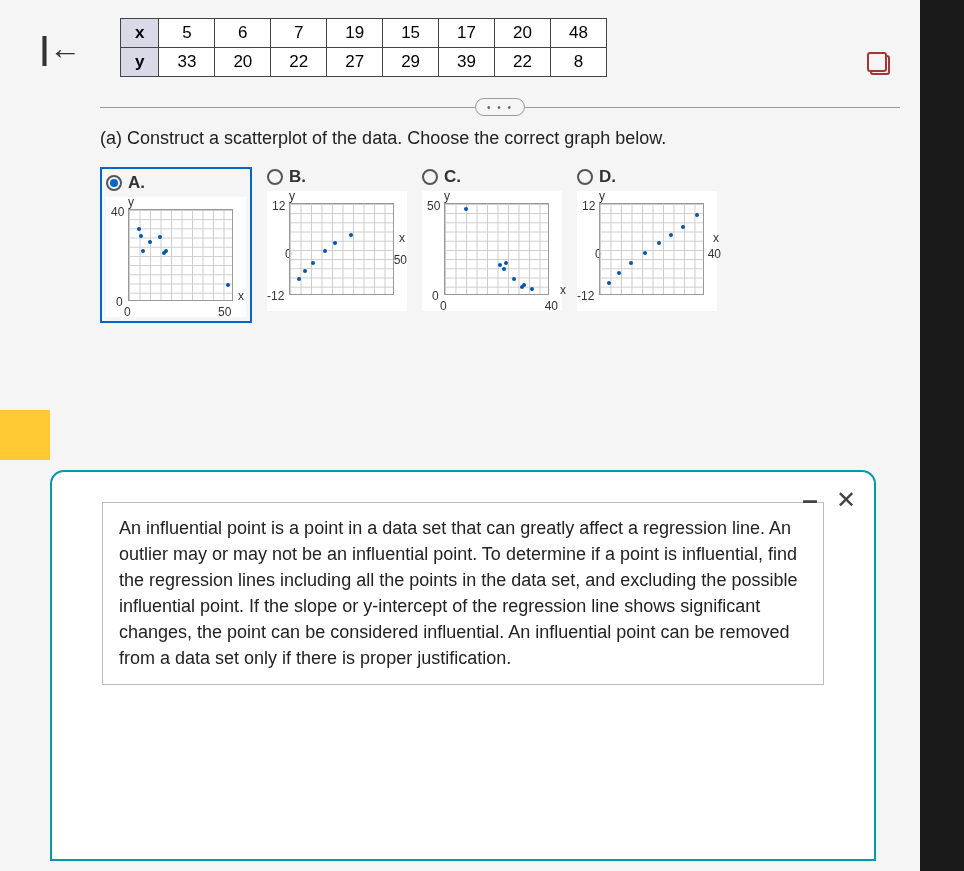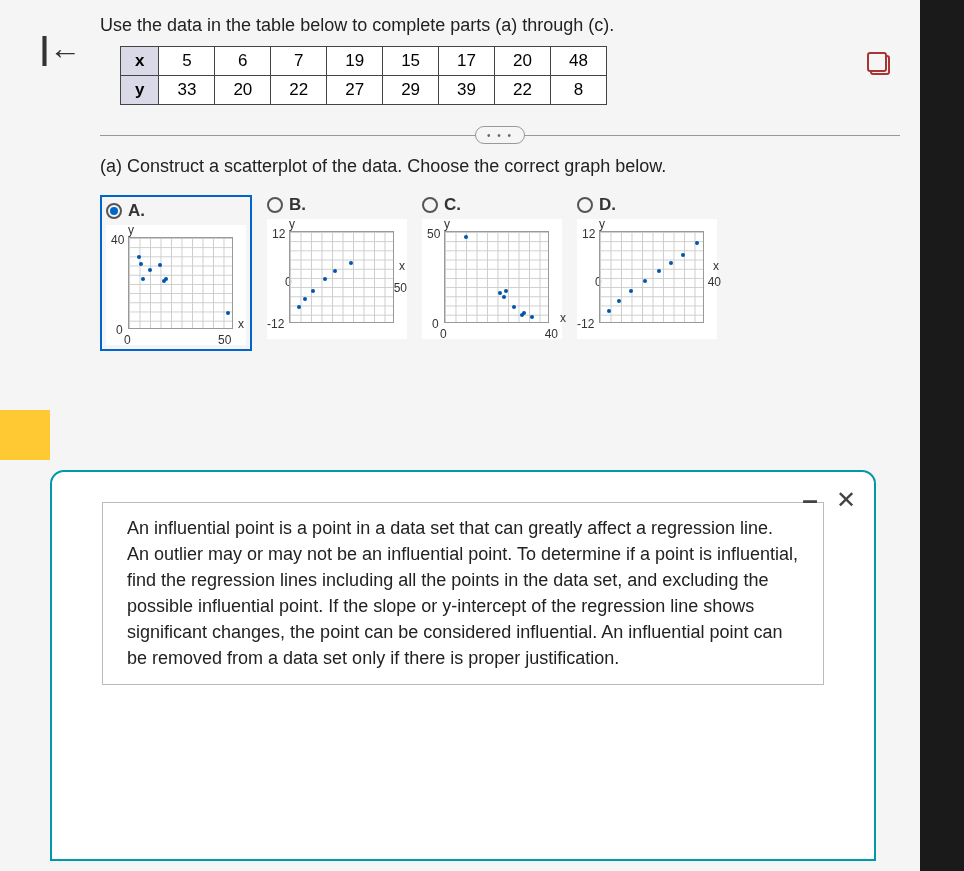--- a/index.html
+++ b/index.html
@@ -31,32 +31,31 @@
     linear-gradient(#ccc 1px, transparent 1px),
     linear-gradient(90deg, #ccc 1px, transparent 1px);
   }
   .tick { position: absolute; font-size: 12px; color: #333; }
   .dot { position: absolute; width: 4px; height: 4px; background: #0055aa; border-radius: 50%; }
   .popup { position: absolute; left: 50px; top: 470px; right: 44px; bottom: 10px; background: #fff; border: 2px solid #0099aa; border-top-left-radius: 14px; border-top-right-radius: 14px; padding: 30px 50px; }
   .popup-controls { position: absolute; right: 18px; top: 14px; display: flex; gap: 18px; align-items: center; }
   .min-btn { font-size: 28px; font-weight: bold; color: #444; cursor: pointer; line-height: 0.3; }
   .close-btn { font-size: 24px; color: #444; cursor: pointer; }
   .popup-title { font-size: 26px; color: #333; margin-bottom: 30px; margin-top: 10px; }
-  .popup-body { border: 1px solid #bbb; padding: 12px 24px; font-size: 18px; line-height: 1.45; color: #222; }
+  .popup-body { border: 1px solid #bbb; padding: 12px 16px; font-size: 18px; line-height: 1.45; color: #222; }
   .yellow-strip { position: absolute; left: 0; top: 410px; width: 50px; height: 50px; background: #ffc933; }
 </style>
 </head>
 <body>
 
 <div class="main-area">
   <div class="nav-back">|←</div>
   <div class="yellow-strip"></div>
 
   <div class="content">
-    <div class="instruction">Use the data in the table below to complete parts (a) through (c).</div>
 
     <table class="data-table">
       <tbody>
           <tr>
         <td class="header">x</td>
         <td>5</td>
         <td>6</td>
         <td>7</td>
         <td>19</td>
         <td>15</td>

